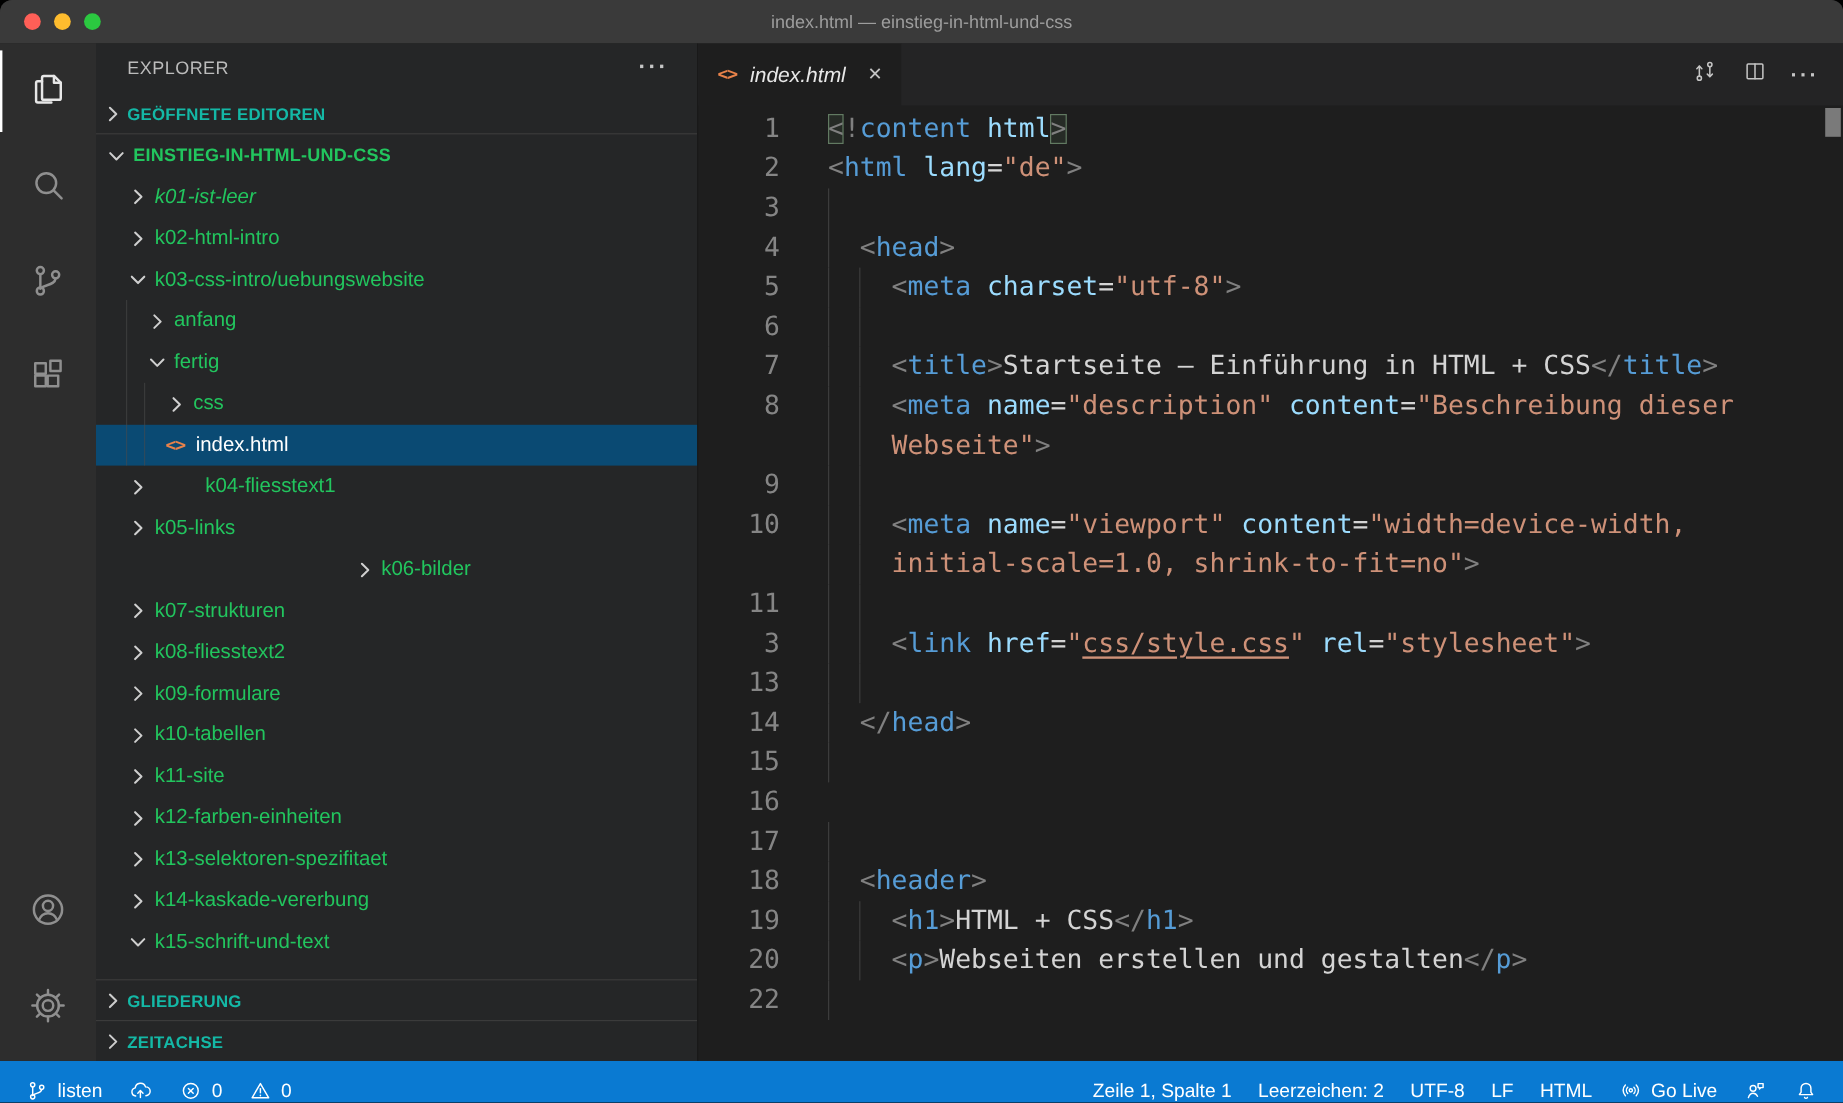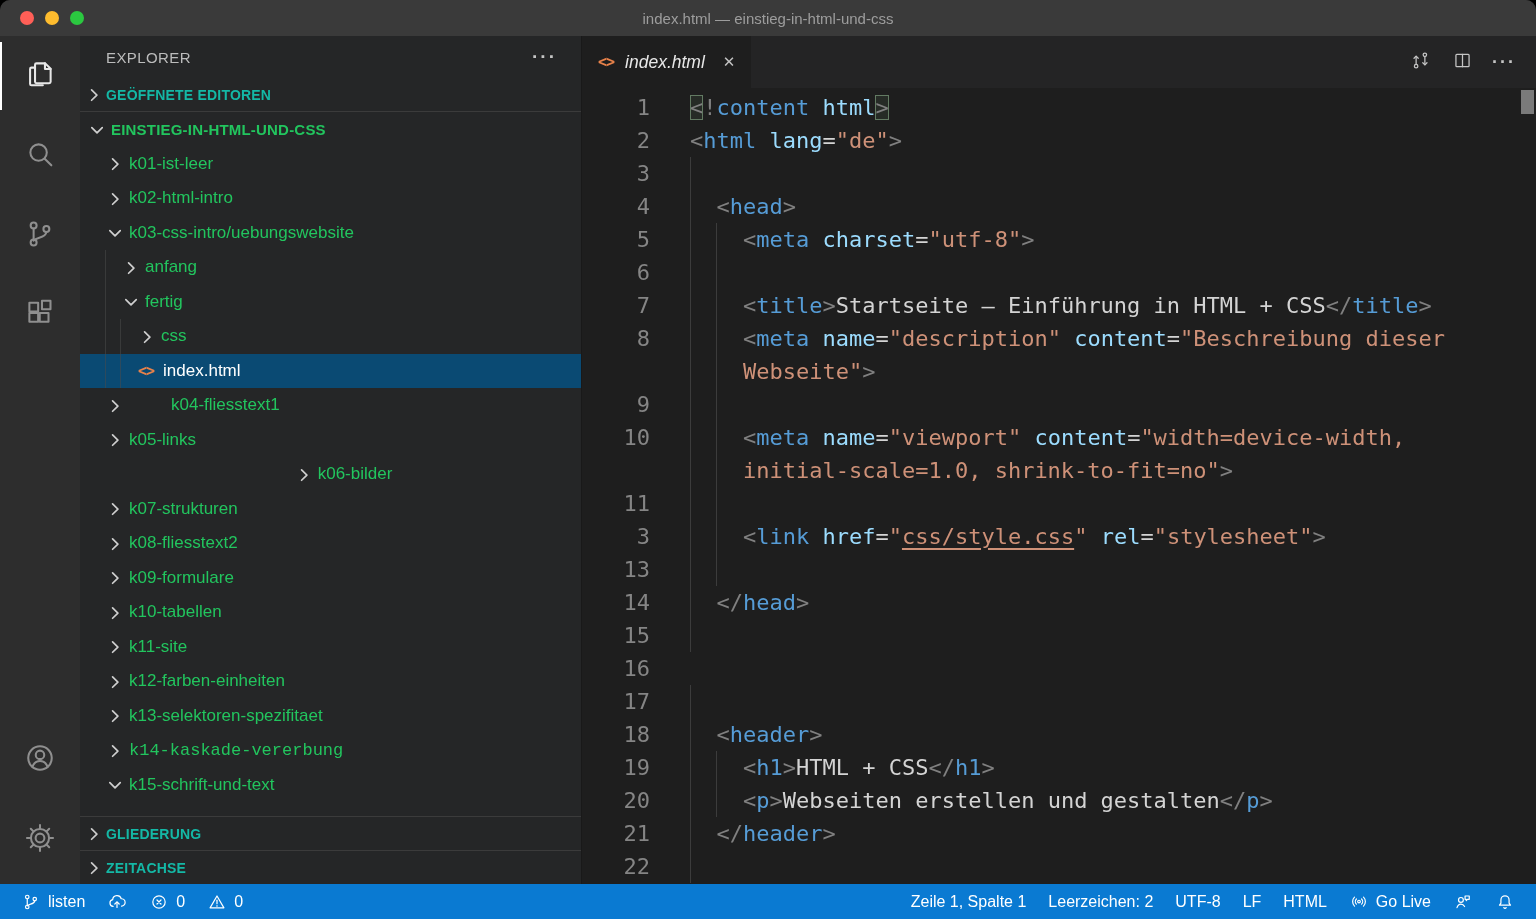--- a/index.html
+++ b/index.html
@@ -52,21 +52,21 @@
   .cl{margin-left:40px;position:relative;white-space:pre;flex:1;}
   .gd{position:absolute;top:0;bottom:0;width:1px;background:#3c3c3c;}
   .p{color:#808080}.t{color:#569cd6}.a{color:#9cdcfe}.s{color:#ce9178}.x{color:#d4d4d4}
   .u{color:#ce9178;text-decoration:underline;text-underline-offset:4px;}
   .pb{color:#808080;outline:1px solid #627a62;outline-offset:-1px;background:rgba(90,130,90,.14);}
   .scrollthumb{position:absolute;right:2px;top:2px;width:13px;height:24px;background:#7a7a7a;}
   
   .statusbar{height:35px;background:#0a7ad2;display:flex;align-items:center;justify-content:space-between;
              color:#fff;font-size:16px;padding:0 10px;flex:none;}
   .sb-group{display:flex;align-items:center;height:100%;}
-  .sb-item{display:flex;align-items:center;gap:7px;padding:0 11px;height:100%;cursor:pointer;}
+  .sb-item{display:flex;align-items:flex-end;gap:7px;padding:0 11px;height:100%;cursor:pointer;}
   .sb-item svg{display:block;}
 </style>
 </head>
 <body>
 
 <div class="window">
 
   <div class="titlebar">
     <div class="lights">
       <span class="light red"></span>
@@ -143,21 +143,21 @@
       </div>
       <div class="tree" id="tree">
           <div class="tree-row bold" style="padding-left: 8px;">
             <span class="chev">
               <svg viewBox="0 0 16 16" width="17" height="17" fill="none" stroke="currentColor" stroke-width="1.6" stroke-linecap="round" stroke-linejoin="round">
                 <path d="M3.6 6.2l4.9 5 4.9-5"></path>
               </svg>
             </span>
             <span>EINSTIEG-IN-HTML-UND-CSS</span>
           </div>
-          <div class="tree-row" style="padding-left: 26px;">
+          <div class="tree-row" style="padding-left: 26px; font-style: italic;">
             <span class="chev">
               <svg viewBox="0 0 16 16" width="17" height="17" fill="none" stroke="currentColor" stroke-width="1.6" stroke-linecap="round" stroke-linejoin="round">
                 <path d="M6.2 3.6l5 4.9-5 4.9"></path>
               </svg>
             </span>
             <span>k01-ist-leer</span>
           </div>
           <div class="tree-row" style="padding-left: 26px;">
             <span class="chev">
               <svg viewBox="0 0 16 16" width="17" height="17" fill="none" stroke="currentColor" stroke-width="1.6" stroke-linecap="round" stroke-linejoin="round">
@@ -275,21 +275,21 @@
             <span>k12-farben-einheiten</span>
           </div>
           <div class="tree-row" style="padding-left: 26px;">
             <span class="chev">
               <svg viewBox="0 0 16 16" width="17" height="17" fill="none" stroke="currentColor" stroke-width="1.6" stroke-linecap="round" stroke-linejoin="round">
                 <path d="M6.2 3.6l5 4.9-5 4.9"></path>
               </svg>
             </span>
             <span>k13-selektoren-spezifitaet</span>
           </div>
-          <div class="tree-row" style="padding-left: 26px; font-family: Liberation Mono, monospace;">
+          <div class="tree-row" style="padding-left: 26px;">
             <span class="chev">
               <svg viewBox="0 0 16 16" width="17" height="17" fill="none" stroke="currentColor" stroke-width="1.6" stroke-linecap="round" stroke-linejoin="round">
                 <path d="M6.2 3.6l5 4.9-5 4.9"></path>
               </svg>
             </span>
             <span>k14-kaskade-vererbung</span>
           </div>
           <div class="tree-row" style="padding-left: 26px;">
             <span class="chev">
               <svg viewBox="0 0 16 16" width="17" height="17" fill="none" stroke="currentColor" stroke-width="1.6" stroke-linecap="round" stroke-linejoin="round">
@@ -431,24 +431,20 @@
           </div>
           <div class="crow">
             <span class="ln">19</span>
             <span class="cl"><span class="gd" style="left: 0ch;"></span><span class="gd" style="left: 2ch;"></span><span class="x">    </span><span class="p">&lt;</span><span class="t">h1</span><span class="p">&gt;</span><span class="x">HTML + CSS</span><span class="p">&lt;/</span><span class="t">h1</span><span class="p">&gt;</span></span>
           </div>
           <div class="crow">
             <span class="ln">20</span>
             <span class="cl"><span class="gd" style="left: 0ch;"></span><span class="gd" style="left: 2ch;"></span><span class="x">    </span><span class="p">&lt;</span><span class="t">p</span><span class="p">&gt;</span><span class="x">Webseiten erstellen und gestalten</span><span class="p">&lt;/</span><span class="t">p</span><span class="p">&gt;</span></span>
           </div>
           <div class="crow">
-            <span class="ln">21</span>
-            <span class="cl"><span class="gd" style="left: 0ch;"></span><span class="x">  </span><span class="p">&lt;/</span><span class="t">header</span><span class="p">&gt;</span></span>
-          </div>
-          <div class="crow">
             <span class="ln">22</span>
             <span class="cl"><span class="gd" style="left: 0ch;"></span></span>
           </div>
         </div>
     </div>
   </div>
 
   <div class="statusbar">
     <div class="sb-group" id="sb-left">
         <span class="sb-item">

